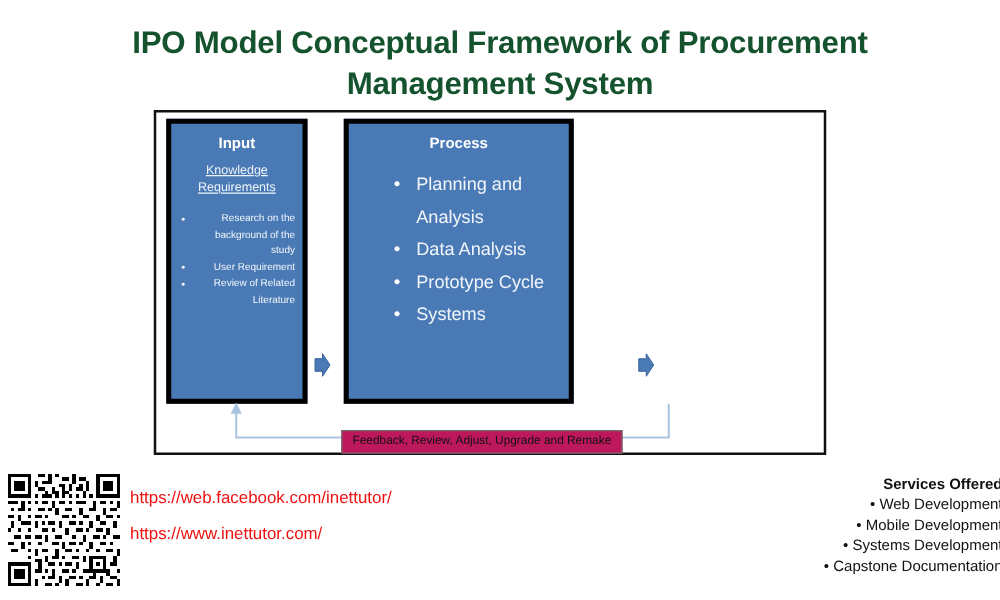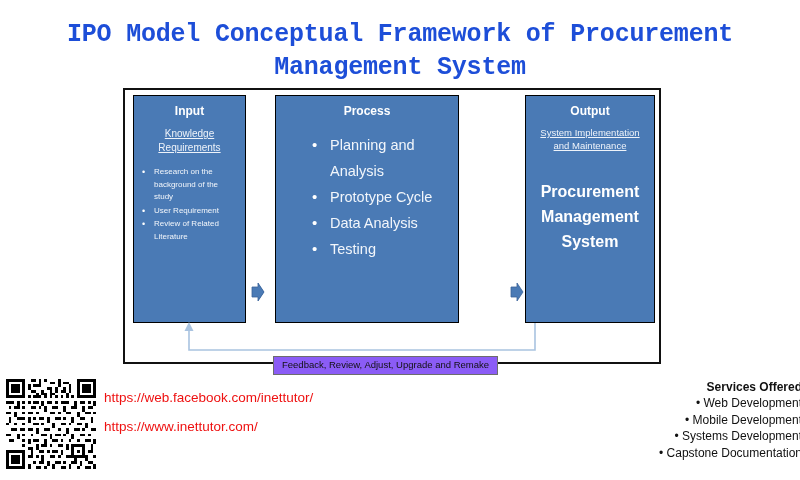--- a/index.html
+++ b/index.html
@@ -16,44 +16,44 @@
     color: #000000;
   }
 
   
   #page-title {
     position: absolute;
     left: 40px;
     top: 18px;
     width: 720px;
     text-align: center;
-    font-family: Liberation Mono, monospace;
+    font-family: Liberation Sans, sans-serif;
     font-weight: bold;
     font-size: 25px;
     line-height: 33px;
-    color: #1d4ed8;
+    color: #14532d;
     letter-spacing: -0.2px;
   }
 
   
   #diagram-frame {
     position: absolute;
     left: 123px;
     top: 88px;
     width: 538px;
     height: 276px;
     border: 2px solid #111111;
     box-sizing: border-box;
     background: #ffffff;
   }
 
   .ipo-box {
     position: absolute;
     background: #4a7ab5;
-    border: 1px solid #000000;
+    border: 4px solid #000000;
     box-sizing: border-box;
     color: #ffffff;
     overflow: hidden;
   }
   #box-input   { left: 8px;   top: 5px;  width: 113px; height: 228px; }
   #box-process { left: 150px; top: 5px;  width: 184px; height: 228px; }
   #box-output  { left: 400px; top: 5px;  width: 130px; height: 228px; }
 
   .box-title {
     text-align: center;
@@ -85,21 +85,21 @@
   }
   ul.box-list li::before {
     content: "\2022";
     position: absolute;
     left: 0;
     top: 0;
     color: #ffffff;
   }
 
   
-  #input-list { margin: 12px 6px 0 8px; }
+  #input-list { margin: 12px 6px 0 8px; text-align: right; }
   #input-list li {
     font-size: 8px;
     line-height: 12.5px;
     padding-left: 12px;
     margin-bottom: 1px;
   }
   #input-list li::before { font-size: 9px; line-height: 12.5px; }
 
   
   #process-list { margin: 14px 0 0 36px; }
@@ -135,26 +135,25 @@
     width: 538px;
     height: 276px;
     pointer-events: none;
   }
   #feedback-label {
     position: absolute;
     left: 148px;
     top: 254px;
     padding: 2px 8px 3px 8px;
     border: 1px solid #6d6d6d;
-    background: #8b5cf6;
+    background: #be185d;
     font-size: 9.5px;
     line-height: 12px;
     color: #111111;
     white-space: nowrap;
-    margin-top: 12px;
   }
 
   
   #qr-code {
     position: absolute;
     left: 6px;
     top: 379px;
     width: 90px;
     height: 90px;
   }
@@ -220,37 +219,32 @@
     <svg width="14" height="20" viewBox="0 0 14 20">
       <path d="M1 5 L7 5 L7 1 L13 10 L7 19 L7 15 L1 15 Z" fill="#4a7ab5" stroke="#2f5party" stroke-width="0"></path>
       <path d="M1 5 L7 5 L7 1 L13 10 L7 19 L7 15 L1 15 Z" fill="#4a7ab5" stroke="#3a639b" stroke-width="0.8"></path>
     </svg>
   </div>
 
   <div class="ipo-box" id="box-process">
     <div class="box-title">Process</div>
     <ul class="box-list" id="process-list">
       <li>Planning and Analysis</li>
+      <li>Data Analysis</li>
       <li>Prototype Cycle</li>
-      <li>Data Analysis</li>
-      <li>Testing</li>
+      <li>Systems</li>
     </ul>
   </div>
 
   <div class="chevron-arrow" id="arrow-process-output">
     <svg width="14" height="20" viewBox="0 0 14 20">
       <path d="M1 5 L7 5 L7 1 L13 10 L7 19 L7 15 L1 15 Z" fill="#4a7ab5" stroke="#3a639b" stroke-width="0.8"></path>
     </svg>
   </div>
 
-  <div class="ipo-box" id="box-output">
-    <div class="box-title">Output</div>
-    <div class="box-subtitle">System Implementation and Maintenance</div>
-    <div id="output-main">Procurement Management System</div>
-  </div>
 
   <svg id="feedback-loop" viewBox="0 0 538 276">
     <path d="M 410 233 L 410 260 L 64 260 L 64 240" fill="none" stroke="#a9c3e0" stroke-width="1.6"></path>
     <path d="M 64 232 L 59.5 241 L 68.5 241 Z" fill="#a9c3e0"></path>
   </svg>
 
   <div id="feedback-label">Feedback, Review, Adjust, Upgrade and Remake</div>
 </div>
 
 <svg id="qr-code" viewBox="0 0 33 33" shape-rendering="crispEdges">

